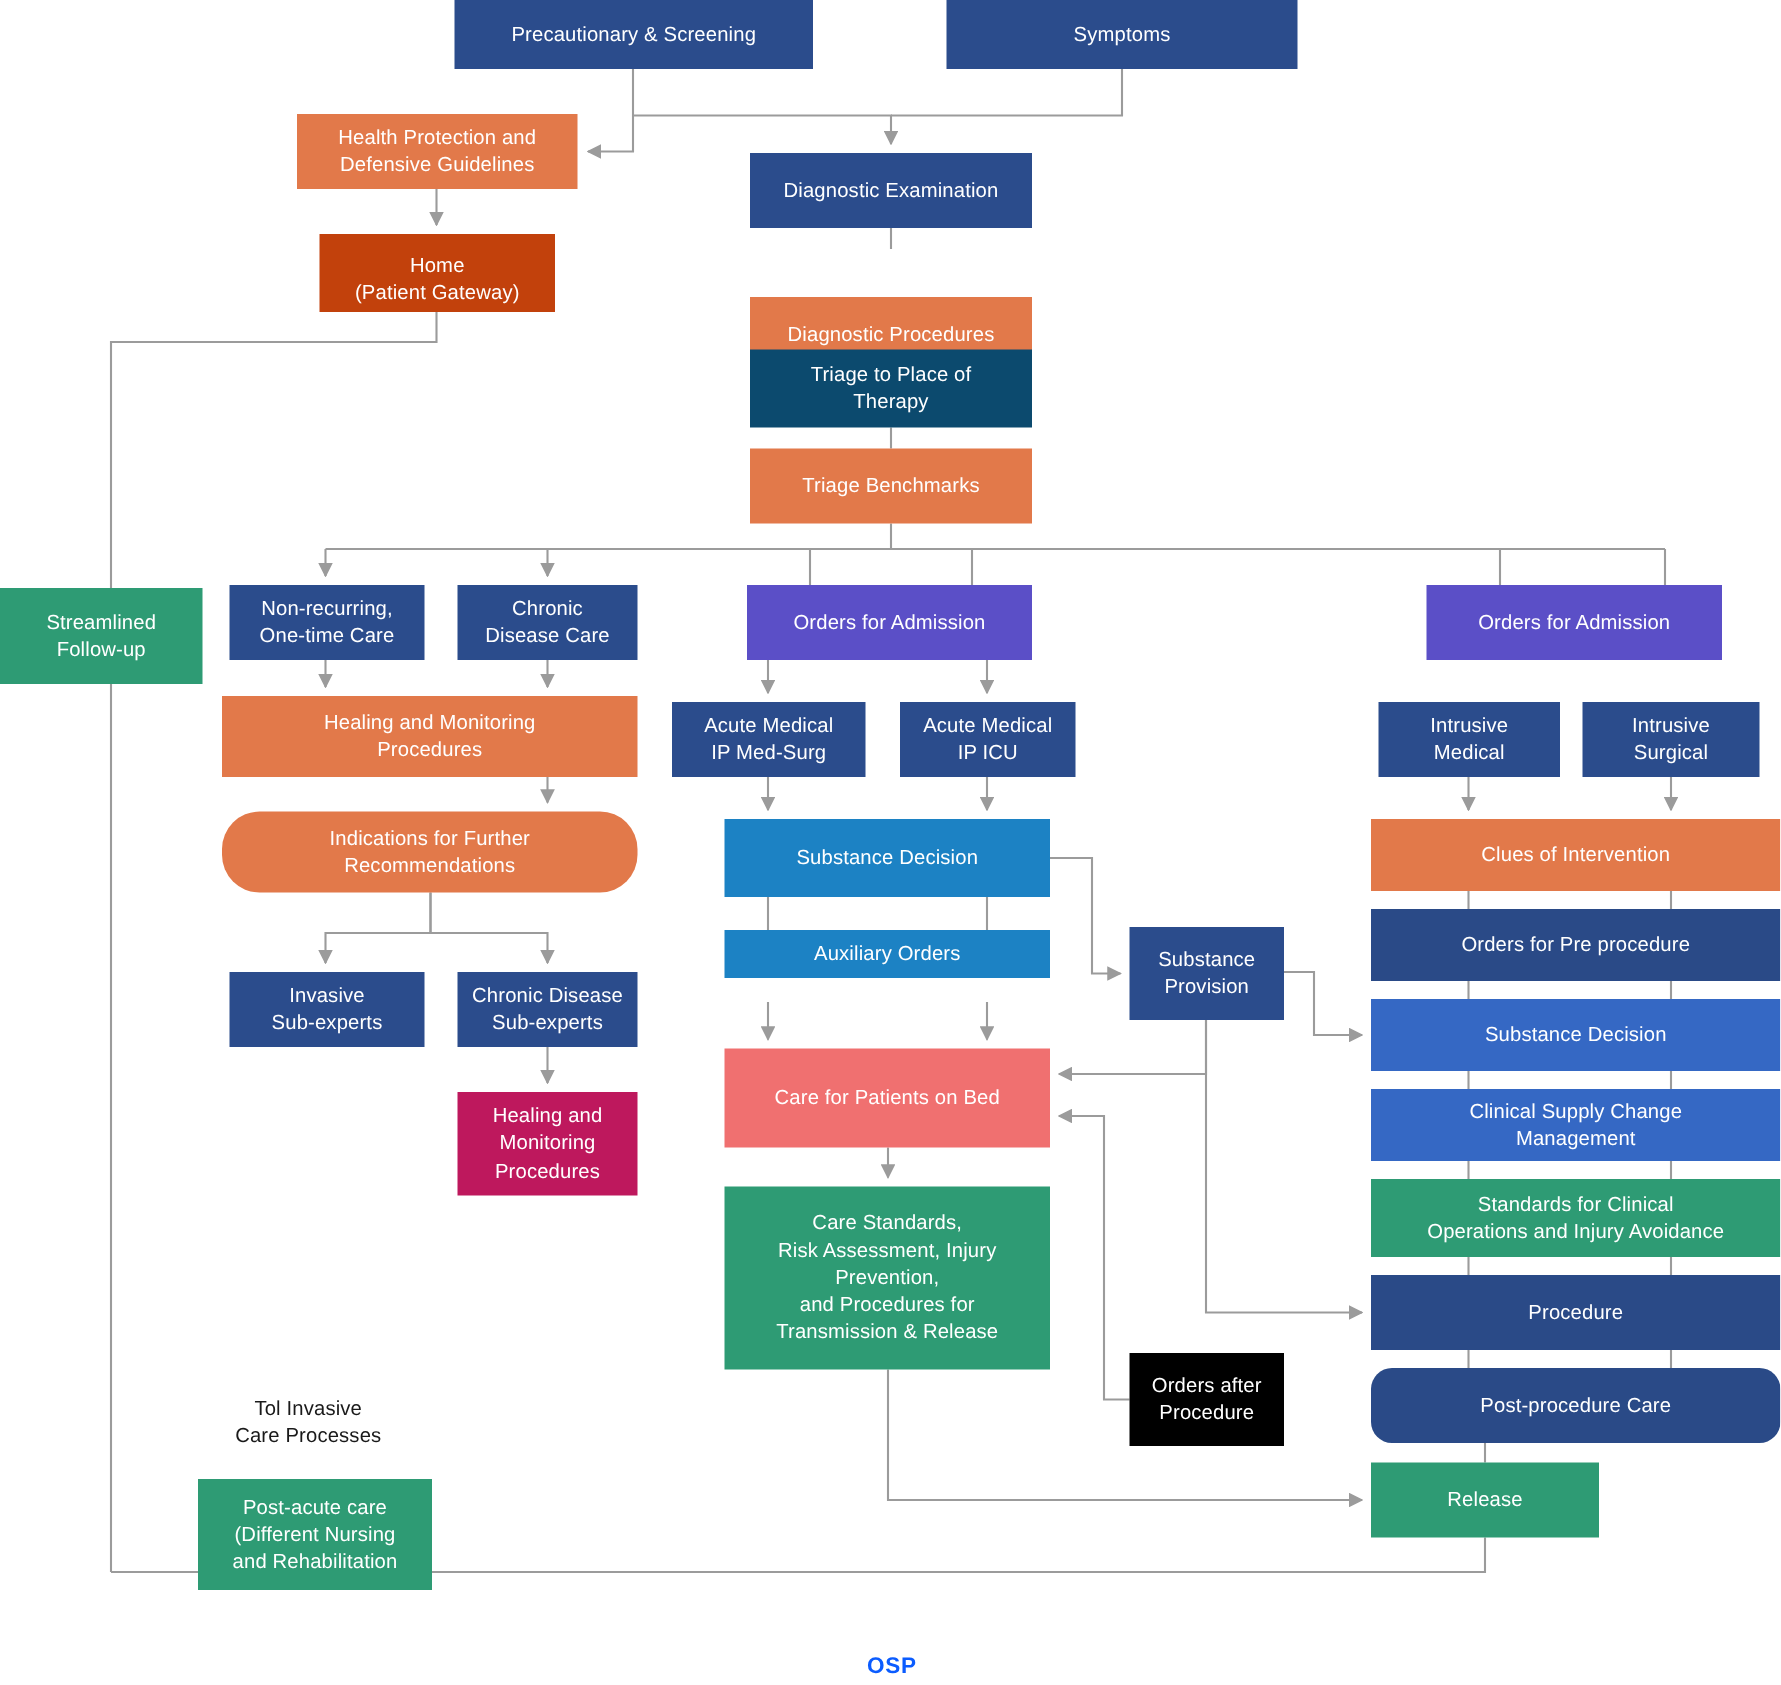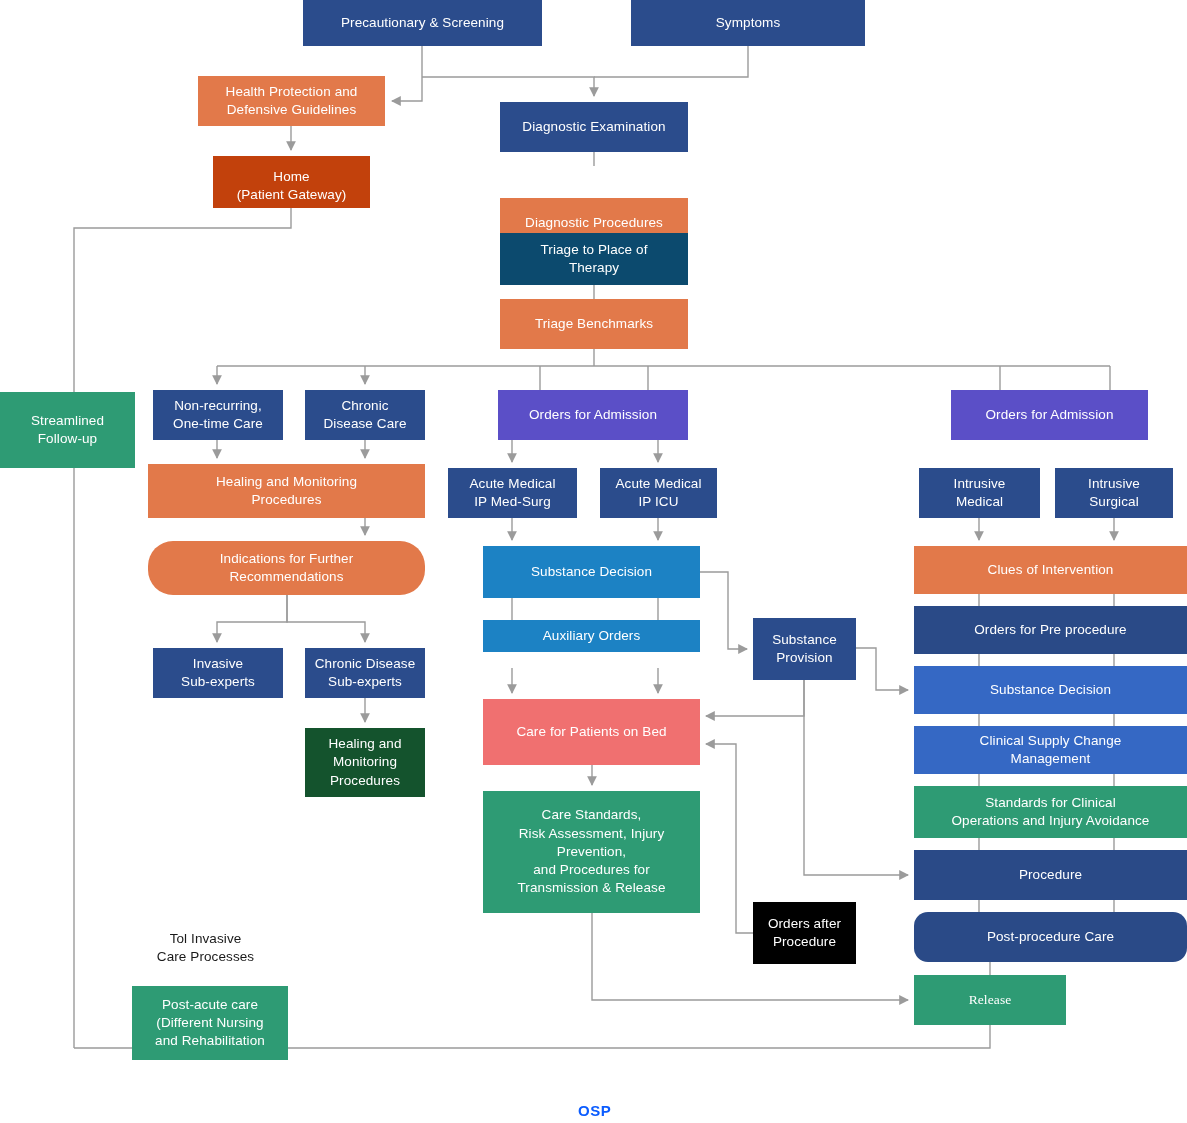--- a/index.html
+++ b/index.html
@@ -152,21 +152,21 @@
       <div class="node" style="left: 631px; top: 0px; width: 234px; height: 46px; background: rgb(43, 76, 140);"><span>Symptoms</span></div>
       <div class="node" style="left: 198px; top: 76px; width: 187px; height: 50px; background: rgb(226, 121, 74);"><span>Health Protection and
 Defensive Guidelines</span></div>
       <div class="node" style="left: 500px; top: 102px; width: 188px; height: 50px; background: rgb(43, 76, 140);"><span>Diagnostic Examination</span></div>
       <div class="node" style="left: 213px; top: 156px; width: 157px; height: 52px; background: #c2410c; align-items: flex-end;"><span>Home
 (Patient Gateway)</span></div>
       <div class="node" style="left: 500px; top: 166px; width: 188px; height: 50px; background: rgb(226, 121, 74); margin-top: 32px;"><span>Diagnostic Procedures</span></div>
       <div class="node" style="left: 500px; top: 233px; width: 188px; height: 52px; background: #0c4a6e;"><span>Triage to Place of
 Therapy</span></div>
       <div class="node" style="left: 500px; top: 299px; width: 188px; height: 50px; background: rgb(226, 121, 74);"><span>Triage Benchmarks</span></div>
-      <div class="node" style="left: 0px; top: 392px; width: 135px; height: 76px; background: rgb(46, 155, 116);"><span>Streamlined
+      <div class="node" style="left: 0px; top: 392px; width: 135px; height: 64px; background: rgb(46, 155, 116);"><span>Streamlined
 Follow-up</span></div>
       <div class="node" style="left: 153px; top: 390px; width: 130px; height: 50px; background: rgb(43, 76, 140); text-align: center;"><span>Non-recurring,
 One-time Care</span></div>
       <div class="node" style="left: 305px; top: 390px; width: 120px; height: 50px; background: rgb(43, 76, 140);"><span>Chronic
 Disease Care</span></div>
       <div class="node" style="left: 498px; top: 390px; width: 190px; height: 50px; background: rgb(91, 79, 199);"><span>Orders for Admission</span></div>
       <div class="node" style="left: 951px; top: 390px; width: 197px; height: 50px; background: rgb(91, 79, 199);"><span>Orders for Admission</span></div>
       <div class="node" style="left: 148px; top: 464px; width: 277px; height: 54px; background: rgb(226, 121, 74);"><span>Healing and Monitoring
 Procedures</span></div>
       <div class="node" style="left: 448px; top: 468px; width: 129px; height: 50px; background: rgb(43, 76, 140);"><span>Acute Medical
@@ -184,37 +184,37 @@
 Provision</span></div>
       <div class="node" style="left: 914px; top: 606px; width: 273px; height: 48px; background: rgb(42, 74, 135);"><span>Orders for Pre procedure</span></div>
       <div class="node" style="left: 153px; top: 648px; width: 130px; height: 50px; background: rgb(43, 76, 140);"><span>Invasive
 Sub-experts</span></div>
       <div class="node" style="left: 305px; top: 648px; width: 120px; height: 50px; background: rgb(43, 76, 140);"><span>Chronic Disease
 Sub-experts</span></div>
       <div class="node" style="left: 914px; top: 666px; width: 273px; height: 48px; background: rgb(53, 104, 196);"><span>Substance Decision</span></div>
       <div class="node" style="left: 483px; top: 699px; width: 217px; height: 66px; background: rgb(240, 112, 112);"><span>Care for Patients on Bed</span></div>
       <div class="node" style="left: 914px; top: 726px; width: 273px; height: 48px; background: rgb(53, 104, 196);"><span>Clinical Supply Change
 Management</span></div>
-      <div class="node" style="left: 305px; top: 728px; width: 120px; height: 69px; background: #14532d;"><span>Healing and
+      <div class="node" style="left: 305px; top: 728px; width: 120px; height: 69px; background: #be185d;"><span>Healing and
 Monitoring
 Procedures</span></div>
       <div class="node" style="left: 914px; top: 786px; width: 273px; height: 52px; background: rgb(46, 155, 116);"><span>Standards for Clinical
 Operations and Injury Avoidance</span></div>
       <div class="node" style="left: 483px; top: 791px; width: 217px; height: 122px; background: rgb(46, 155, 116);"><span>Care Standards,
 Risk Assessment, Injury
 Prevention,
 and Procedures for
 Transmission &amp; Release</span></div>
       <div class="node" style="left: 914px; top: 850px; width: 273px; height: 50px; background: rgb(42, 74, 135);"><span>Procedure</span></div>
       <div class="node" style="left: 753px; top: 902px; width: 103px; height: 62px; background: #000000;"><span>Orders after
 Procedure</span></div>
       <div class="node" style="left: 914px; top: 912px; width: 273px; height: 50px; background: rgb(42, 74, 135); border-radius: 14px;"><span>Post-procedure Care</span></div>
       <div class="node plain" style="left: 140px; top: 925px; width: 131px; height: 46px;"><span>Tol Invasive
 Care Processes</span></div>
-      <div class="node" style="left: 914px; top: 975px; width: 152px; height: 50px; background: rgb(46, 155, 116); font-family: Liberation Serif, serif;"><span>Release</span></div>
+      <div class="node" style="left: 914px; top: 975px; width: 152px; height: 50px; background: rgb(46, 155, 116);"><span>Release</span></div>
       <div class="node" style="left: 132px; top: 986px; width: 156px; height: 74px; background: rgb(46, 155, 116);"><span>Post-acute care
 (Different Nursing
 and Rehabilitation</span></div>
       <div class="node" style="left: 148px; top: 541px; width: 277px; height: 54px; background: rgb(226, 121, 74); border-radius: 25px;"><span>Indications for Further
 Recommendations</span></div>
     </div>
 
   <div class="brand" style="left:578px; top:1102px;">OSP</div>
 </div>
 

